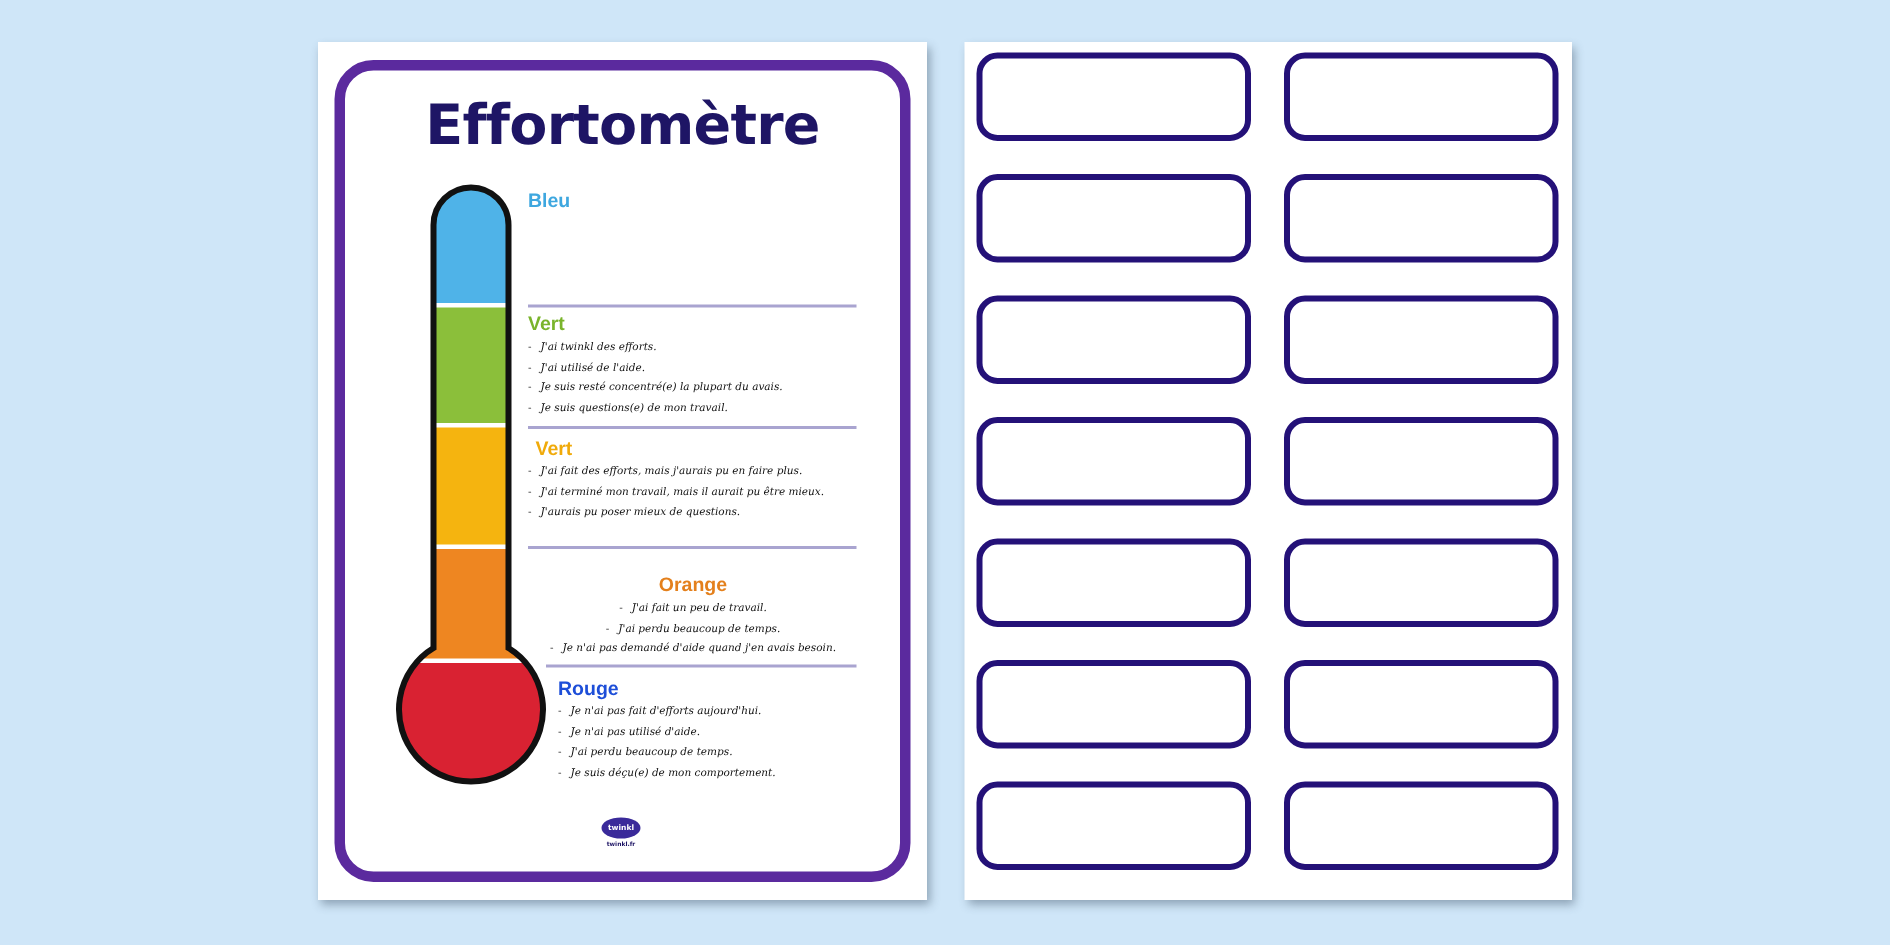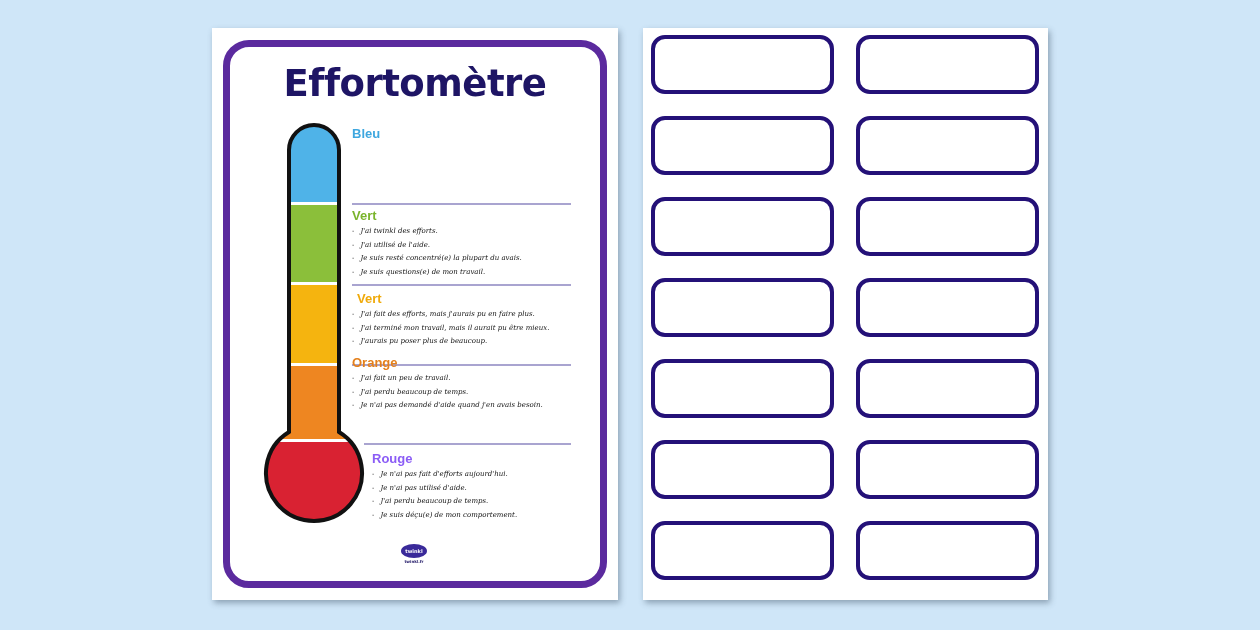--- a/index.html
+++ b/index.html
@@ -68,37 +68,37 @@
       <li>Je suis questions(e) de mon travail.</li>
     </ul>
   </div>
   <div class="sep" style="top:256px;"></div>
 
   <div class="section" style="top:263px;">
     <div class="section-title" style="color:#f0aa0a; padding-left:5px;">Vert</div>
     <ul>
       <li>J'ai fait des efforts, mais j'aurais pu en faire plus.</li>
       <li>J'ai terminé mon travail, mais il aurait pu être mieux.</li>
-      <li>J'aurais pu poser plus de beaucoup.</li>
+      <li>J'aurais pu poser mieux de questions.</li>
     </ul>
   </div>
   <div class="sep" style="top:336px;"></div>
 
-  <div class="section" style="top:327px;">
+  <div class="section" style="top:354px;text-align:center;">
     <div class="section-title" style="color:#e4801c;">Orange</div>
     <ul>
       <li>J'ai fait un peu de travail.</li>
       <li>J'ai perdu beaucoup de temps.</li>
       <li>Je n'ai pas demandé d'aide quand j'en avais besoin.</li>
     </ul>
   </div>
   <div class="sep" style="top:415px; left:152px; width:207px;"></div>
 
   <div class="section" style="top:423px; left:160px;">
-    <div class="section-title" style="color:#8b5cf6;">Rouge</div>
+    <div class="section-title" style="color:#1d4ed8;">Rouge</div>
     <ul>
       <li>Je n'ai pas fait d'efforts aujourd'hui.</li>
       <li>Je n'ai pas utilisé d'aide.</li>
       <li>J'ai perdu beaucoup de temps.</li>
       <li>Je suis déçu(e) de mon comportement.</li>
     </ul>
   </div>
 
   <div class="logo">
     <span class="logo-badge">twinkl</span>

